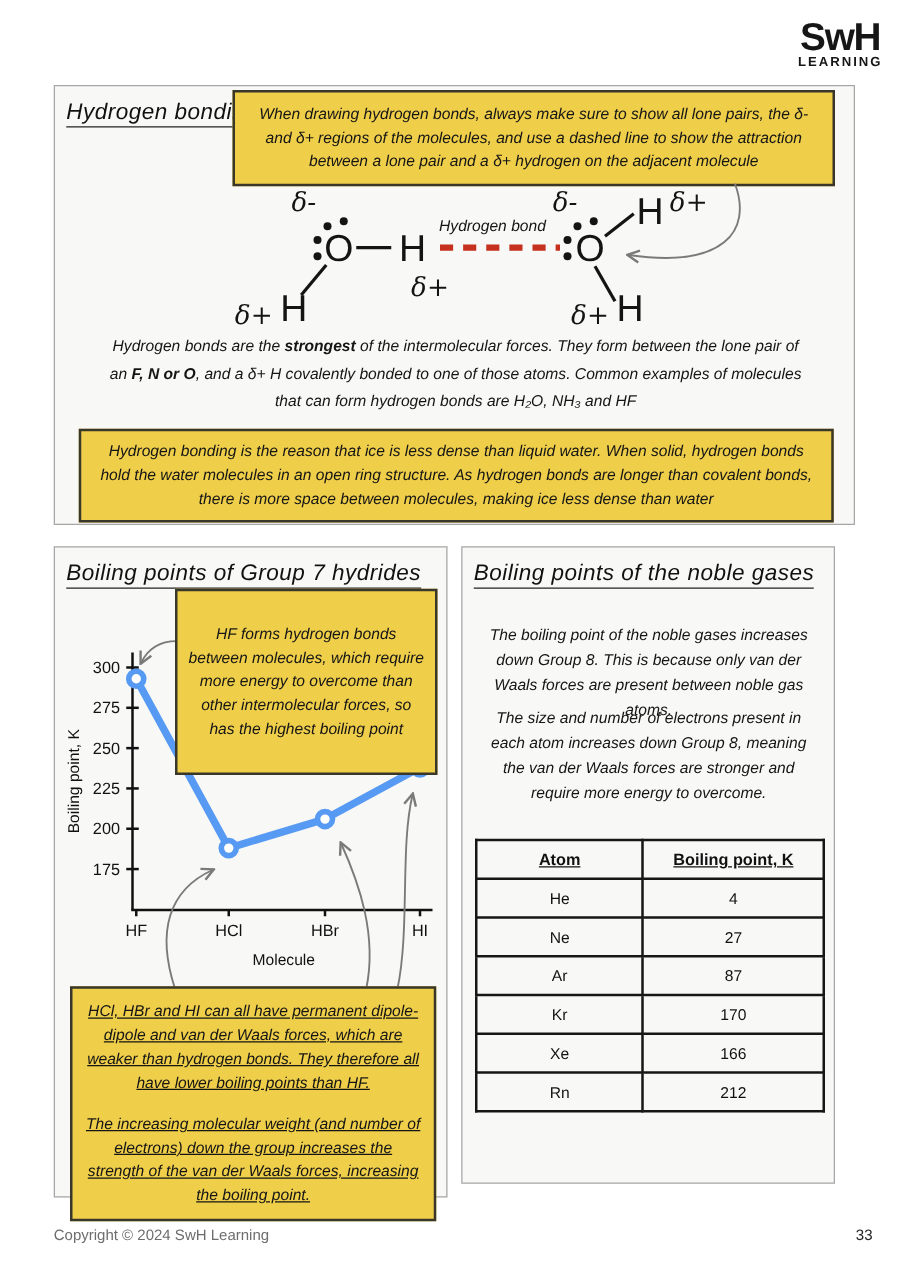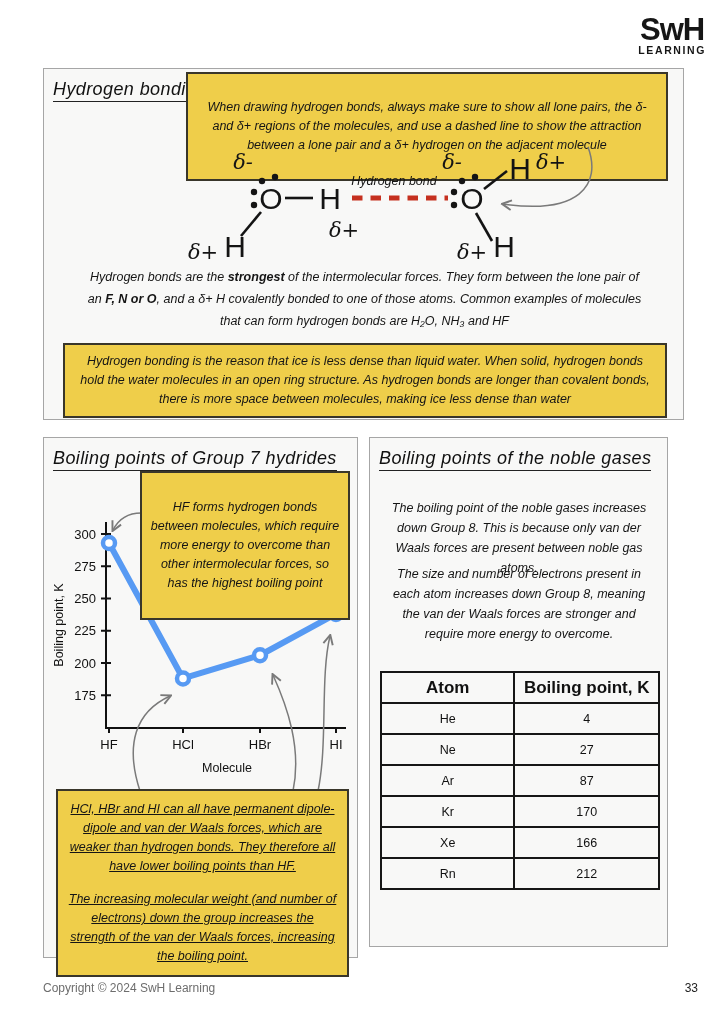--- a/index.html
+++ b/index.html
@@ -20,40 +20,40 @@
   .hand-title{display:inline-block;font-size:18px;font-style:italic;letter-spacing:.4px;
               border-bottom:1.5px solid #222;padding-bottom:1px;white-space:nowrap;}
   .title-pos{position:absolute;left:9px;top:10px;}
 
   .callout{position:absolute;background:#EFCE4A;border:2px solid #39362a;box-sizing:border-box;
            font-style:italic;text-align:center;font-size:12.5px;line-height:1.52;color:#151515;}
   .body-text{font-style:italic;font-size:12.5px;line-height:1.75;text-align:center;color:#151515;}
   .b{font-weight:bold;}
 
   
-  .hb-callout{left:142px;top:3px;width:482px;padding:24px 14px;}
+  .hb-callout{left:142px;top:3px;width:482px;padding:8px 14px;}
   .hb-diagram{position:absolute;left:107px;top:76px;width:470px;height:126px;overflow:visible;}
   .hb-body{position:absolute;left:38px;top:198px;width:565px;}
   .hb-callout2{left:19px;top:274px;width:604px;padding:7px 12px;}
 
   
   .chart-svg{position:absolute;left:5px;top:70px;width:310px;height:285px;overflow:visible;
              font-family:"Liberation Sans","DejaVu Sans",sans-serif;}
   .hf-callout{left:96px;top:33px;width:210px;padding:25px 8px;}
   .g7-callout2{left:12px;top:351px;width:293px;padding:9px 10px;}
   .g7-callout2 p{margin:0 0 14px 0;text-decoration:underline;}
   .g7-callout2 p:last-child{margin:0;}
 
   
   .ng-para1{position:absolute;left:15px;top:60px;width:268px;}
   .ng-para2{position:absolute;left:13px;top:126px;width:272px;}
   .ng-table{position:absolute;left:10px;top:233px;width:280px;border-collapse:collapse;
             font-size:12.5px;color:#111;}
   .ng-table th,.ng-table td{border:2px solid #161616;text-align:center;height:29px;padding:0 4px;}
-  .ng-table th{font-weight:bold;font-size:17px;}
+  .ng-table th{font-weight:bold;font-size:13px;text-decoration:underline;}
   .ng-table col.c1{width:48%;}
 
   
   .atom{font-size:30px;fill:#141414;}
   .delta{font-size:21px;font-family:"DejaVu Serif","Liberation Serif",serif;font-style:italic;fill:#141414;}
   .hand-label{font-size:12.5px;font-style:italic;fill:#141414;}
 
   .footer{position:absolute;left:43px;right:26px;top:981px;font-size:12px;color:#6d6d6d;}
   .footer .pageno{position:absolute;right:0;top:0;color:#222;}
 </style>

